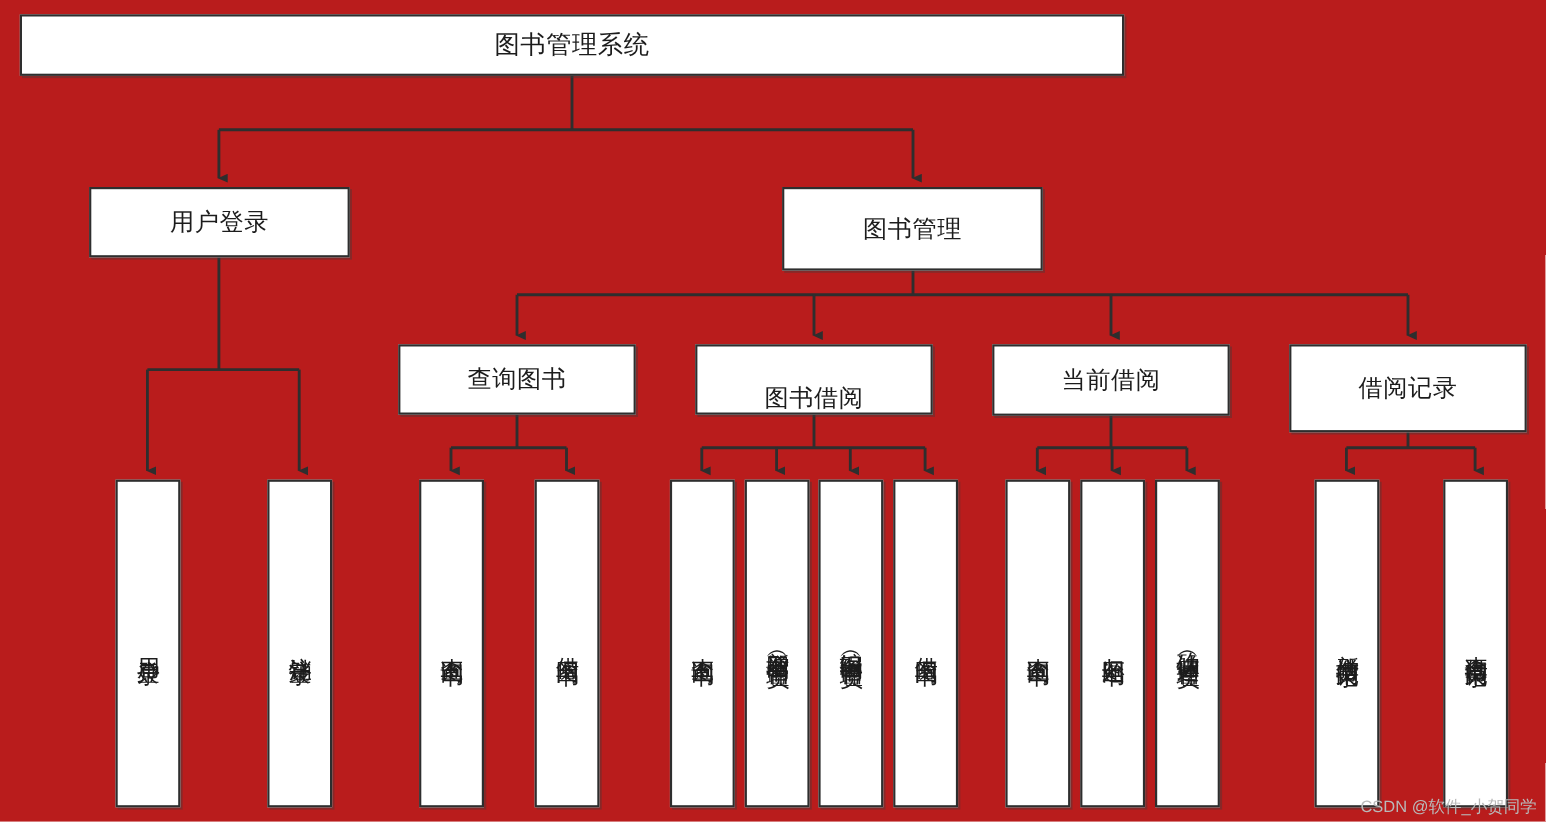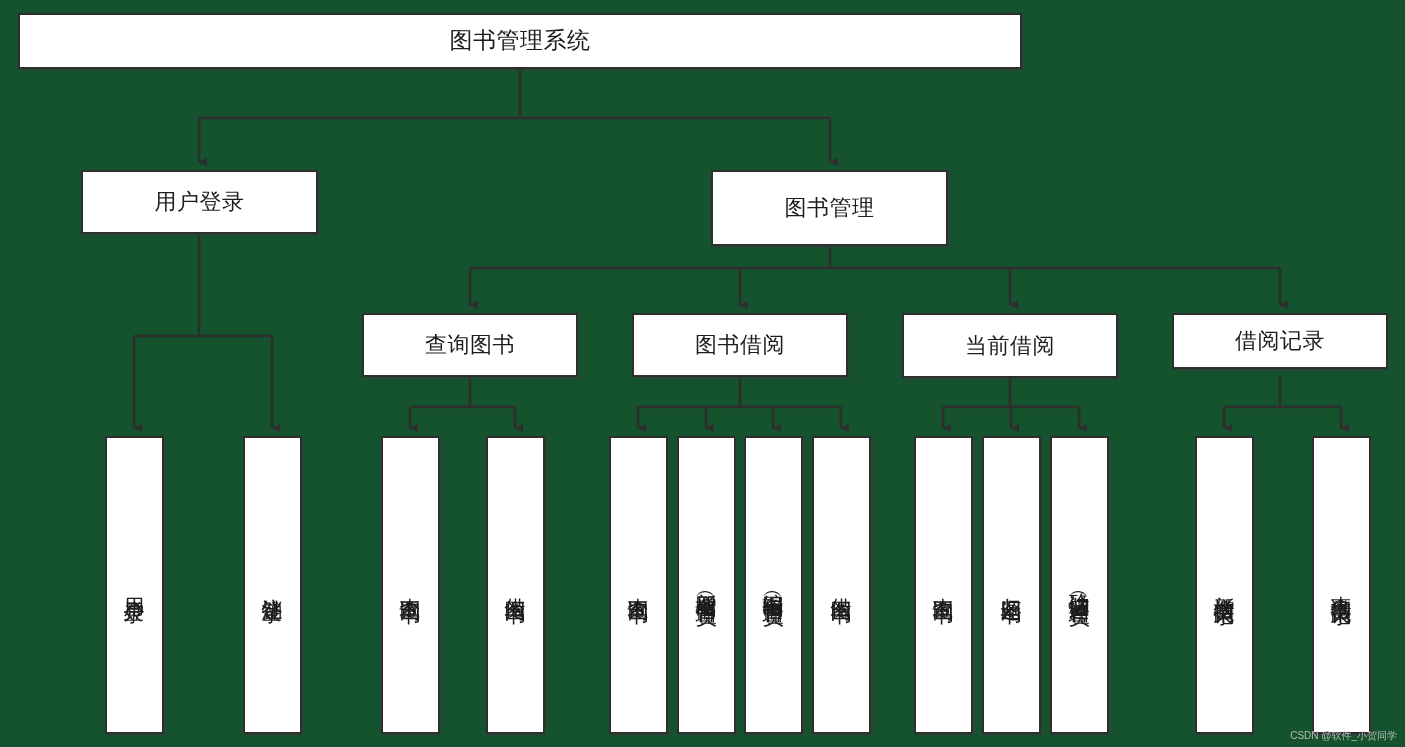--- a/index.html
+++ b/index.html
@@ -9,21 +9,21 @@
     background: #ffffff;
   }
   body {
     font-family: "Liberation Sans", "DejaVu Sans", sans-serif;
     color: #1a1a1a;
   }
   #diagram-canvas {
     position: relative;
     width: 1405px;
     height: 747px;
-    background: #14532d;
+    background: #b91c1c;
     overflow: hidden;
   }
   #edge-layer {
     position: absolute;
     left: 0;
     top: 0;
     width: 1405px;
     height: 747px;
     pointer-events: none;
   }
@@ -65,21 +65,21 @@
     text-orientation: upright;
     font-size: 21px;
     letter-spacing: 2px;
     line-height: 1;
     max-height: 100%;
   }
   #watermark {
     position: absolute;
     right: 8px;
     bottom: 4px;
-    font-size: 10px;
+    font-size: 15px;
     color: #b9b9b9;
     white-space: nowrap;
     user-select: none;
     margin-left: 32px;
   }
 </style>
 </head>
 <body>
 
 <div id="diagram-canvas">
@@ -143,29 +143,29 @@
   </div>
 
   <div class="node horiz" style="left:711px; top:170px; width:237px; height:76px;">
     <span class="node-label">图书管理</span>
   </div>
 
   <div class="node horiz" style="left:362px; top:313px; width:216px; height:64px;">
     <span class="node-label">查询图书</span>
   </div>
 
-  <div class="node horiz" style="left:632px; top:313px; width:216px; height:64px;">
+  <div class="node horiz" style="left:632px; top:313px; width:216px; height:64px;align-items:flex-end;">
     <span class="node-label">图书借阅</span>
   </div>
 
   <div class="node horiz" style="left:902px; top:313px; width:216px; height:65px;">
     <span class="node-label">当前借阅</span>
   </div>
 
-  <div class="node horiz" style="left:1172px; top:313px; width:216px; height:56px;">
+  <div class="node horiz" style="left:1172px; top:313px; width:216px; height:80px;">
     <span class="node-label">借阅记录</span>
   </div>
 
   <div class="node vert" style="left:105px; top:436px; width:59px; height:298px;">
     <span class="node-label">用户登录</span>
   </div>
   <div class="node vert" style="left:243px; top:436px; width:59px; height:298px;">
     <span class="node-label">注销登录</span>
   </div>
 

